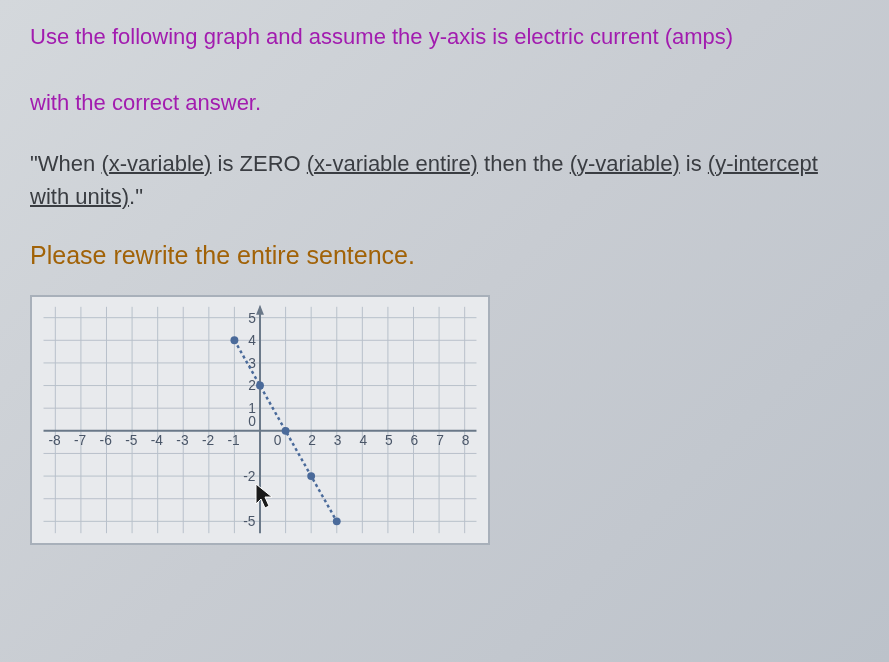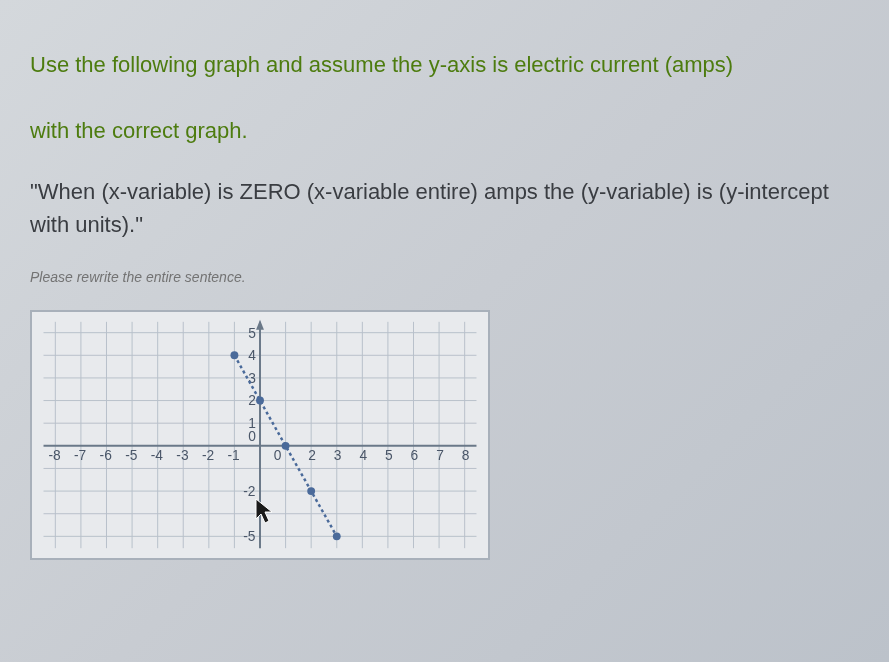--- a/index.html
+++ b/index.html
@@ -14,39 +14,38 @@
       font-family: Arial, sans-serif;
       padding: 20px 30px;
       color: #3a3d42;
       position: relative;
       overflow: hidden;
     }
     .question-text {
       font-size: 22px;
       line-height: 1.5;
       margin-bottom: 28px;
-      color: #4d7c0f;
+      color: #a21caf;
       font-weight: 500;
-      margin-top: 28px;
     }
     .template-sentence {
       font-size: 22px;
       line-height: 1.5;
       margin-bottom: 28px;
       color: #3a3d42;
       font-weight: 500;
     }
     .underlined {
+      text-decoration: underline;
       text-decoration-thickness: 2px;
     }
     .instruction {
-      font-size: 14px;
-      font-style: italic;
+      font-size: 25px;
       margin-bottom: 25px;
-      color: #737373;
+      color: #a16207;
     }
     .graph-container {
       width: 460px;
       height: 250px;
       background: #e8eaed;
       border: 2px solid #a8b0ba;
       position: relative;
       margin-top: 10px;
     }
     .graph-svg {
@@ -84,25 +83,25 @@
       top: 185px;
       pointer-events: none;
     }
   </style>
 </head>
 <body>
 
 <div class="question-text">
   <span>Use the following graph and assume the y-axis is electric current (amps)</span><br>
   <br>
-  <span>with the correct graph.</span>
+  <span>with the correct answer.</span>
 </div>
 
 <div class="template-sentence">
-  <span>"When </span><span class="underlined">(x-variable)</span><span> is ZERO </span><span class="underlined">(x-variable entire)</span><span> amps the </span><span class="underlined">(y-variable)</span><span> is </span><span class="underlined">(y-intercept with units)</span><span>."</span>
+  <span>"When </span><span class="underlined">(x-variable)</span><span> is ZERO </span><span class="underlined">(x-variable entire)</span><span> then the </span><span class="underlined">(y-variable)</span><span> is </span><span class="underlined">(y-intercept with units)</span><span>."</span>
 </div>
 
 <div class="instruction">Please rewrite the entire sentence.</div>
 
 <div class="graph-container">
   <svg class="graph-svg" viewBox="0 0 460 250">
 
     <g>
       <line class="grid-line" x1="22" y1="10" x2="22" y2="240"></line>
       <line class="grid-line" x1="48" y1="10" x2="48" y2="240"></line>

